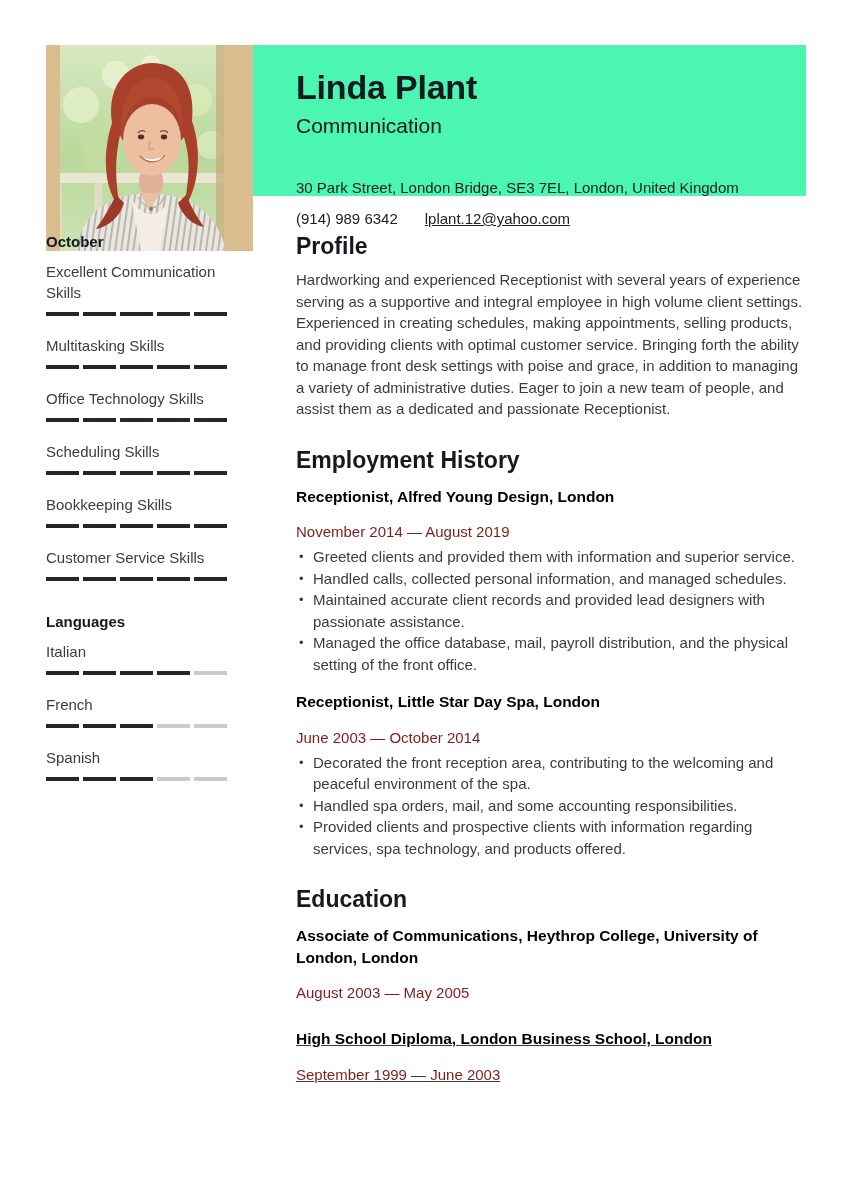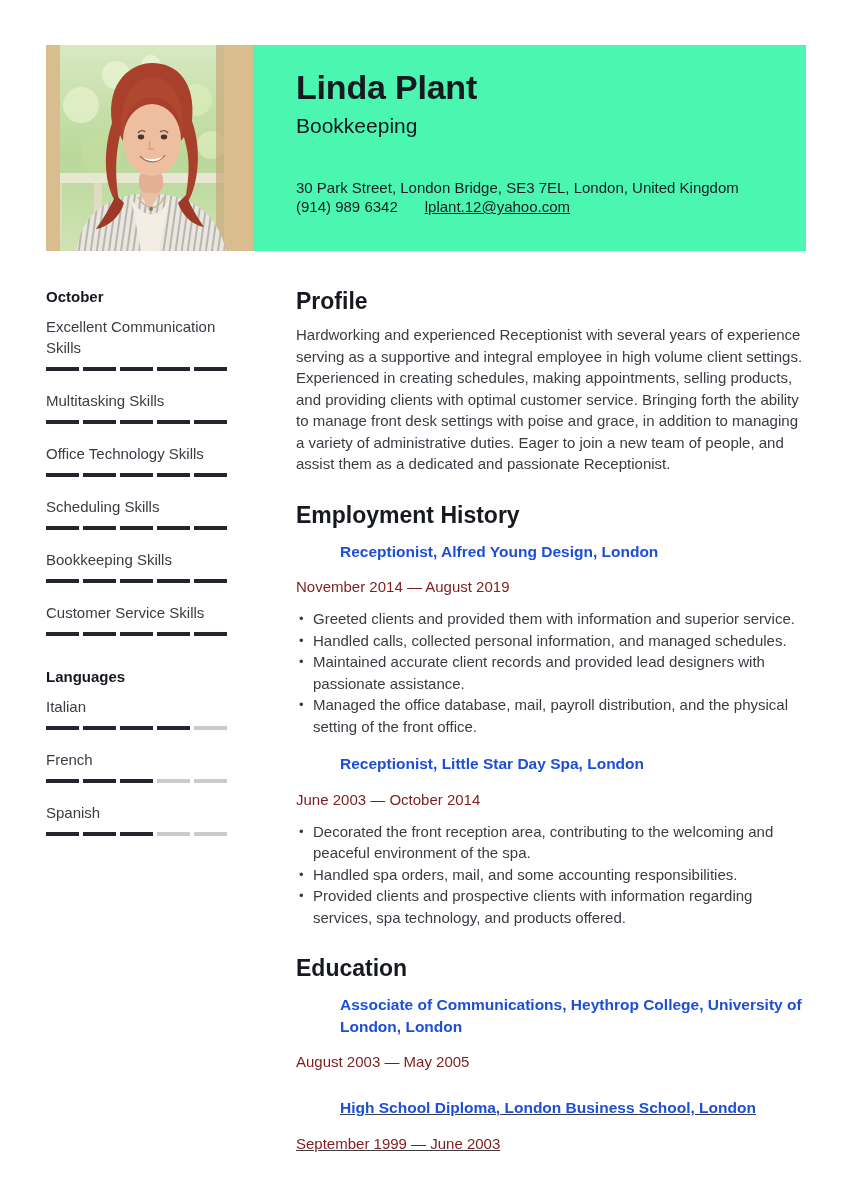--- a/index.html
+++ b/index.html
@@ -7,34 +7,34 @@
   body {
     width: 852px; height: 1204px;
     font-family: "Liberation Sans", sans-serif;
     color: #383d43;
     position: relative;
     overflow: hidden;
   }
   .page { width: 852px; height: 1204px; background: #fff; }
 
   
-  .header { display: flex; margin: 45px 46px 0 46px; height: 206px; }
+  .header { display: flex; margin: 45px 46px 0 46px; height: 151px; }
   .photo { width: 207px; height: 206px; flex: none; overflow: hidden; }
   .photo svg { display: block; }
   .hero {
     flex: 1; background: var(--accent, #4bf6b1);
     padding: 23px 20px 0 43px;
   }
   .hero .name {
     font-size: 34px; font-weight: 700; color: #15181e;
     letter-spacing: -0.2px; line-height: 1.15;
   }
   .hero .jobtitle { font-size: 21px; color: #15181e; margin-top: 7px; }
   .hero .address { font-size: 15px; color: #1a1d22; margin-top: 41px; }
-  .hero .contact { font-size: 15px; color: #1a1d22; margin-top: 2px; display: flex; gap: 27px; }
+  .hero .contact { font-size: 15px; color: #1a1d22; margin-top: 14px; display: flex; gap: 27px; }
   .hero .contact a { color: #1a1d22; text-decoration: underline; }
 
   
   .content { display: flex; margin: 37px 46px 0 46px; gap: 69px; }
   .sidebar { width: 181px; flex: none; }
   .main { flex: 1; min-width: 0; }
 
   
   .side-heading { font-size: 15px; font-weight: 700; color: #15181e; margin-bottom: 11px; }
   .side-section + .side-section { margin-top: 32px; }
@@ -43,23 +43,23 @@
   .meter { display: flex; gap: 4px; margin-top: 9px; }
   .meter .seg { flex: 1; height: 4px; background: var(--bar-empty, #cbcbcb); }
   .meter .seg.filled { background: var(--bar-filled, #24262f); }
 
   
   .section-heading { font-size: 23px; font-weight: 700; color: #16191f; }
   .profile-text { font-size: 15px; line-height: 21.5px; margin-top: 9px; color: #383d43; }
   .section + .section { margin-top: 27px; }
   .job { margin-top: 12px; }
   .job + .job { margin-top: 16px; }
-  .job-title, .edu-title { font-size: 15.5px; font-weight: 700; color: #1d4ed8; line-height: 21.5px; margin-left: 44px; }
+  .job-title, .edu-title { font-size: 15.5px; font-weight: 700; color: #000000; line-height: 21.5px; }
   .dates { font-size: 15px; color: #7f1d1d; margin-top: 16px; }
-  ul.bullets { list-style: none; margin-top: 13px; }
+  ul.bullets { list-style: none; margin-top: 6px; }
   ul.bullets li {
     position: relative; padding-left: 17px;
     font-size: 15px; line-height: 21.5px; color: #383d43;
   }
   ul.bullets li::before {
     content: "•"; position: absolute; left: 3px; top: 0; color: #383d43; font-size: 13px;
   }
   .edu-entry { margin-top: 12px; }
   .edu-entry + .edu-entry { margin-top: 27px; text-decoration: underline; }
   .section.education .section-heading { margin-bottom: 8px; }
@@ -121,21 +121,21 @@
         <ellipse cx="118" cy="92" rx="3.2" ry="2.4" fill="#4a3428"></ellipse>
         <path d="M92 88 C94 85 98 85 99 87" stroke="#7a4a30" stroke-width="1.4" fill="none"></path>
         <path d="M114 87 C116 85 120 85 122 88" stroke="#7a4a30" stroke-width="1.4" fill="none"></path>
         <path d="M104 96 L103 104 L108 104" stroke="#d79e80" stroke-width="1.3" fill="none"></path>
         <path d="M95 112 C100 119 112 119 118 111 C112 115 100 115 95 112 Z" fill="#fff"></path>
         <path d="M94 111 C101 119 113 119 119 110" stroke="#b06a4a" stroke-width="1.2" fill="none"></path>
       </svg>
     </div>
     <div class="hero">
       <div class="name">Linda Plant</div>
-      <div class="jobtitle">Bookkeeping</div>
+      <div class="jobtitle">Communication</div>
       <div class="address">30 Park Street, London Bridge, SE3 7EL, London, United Kingdom</div>
       <div class="contact">
         <span>(914) 989 6342</span>
         <a href="#">lplant.12@yahoo.com</a>
       </div>
     </div>
   </div>
 
   <div class="content">
 

